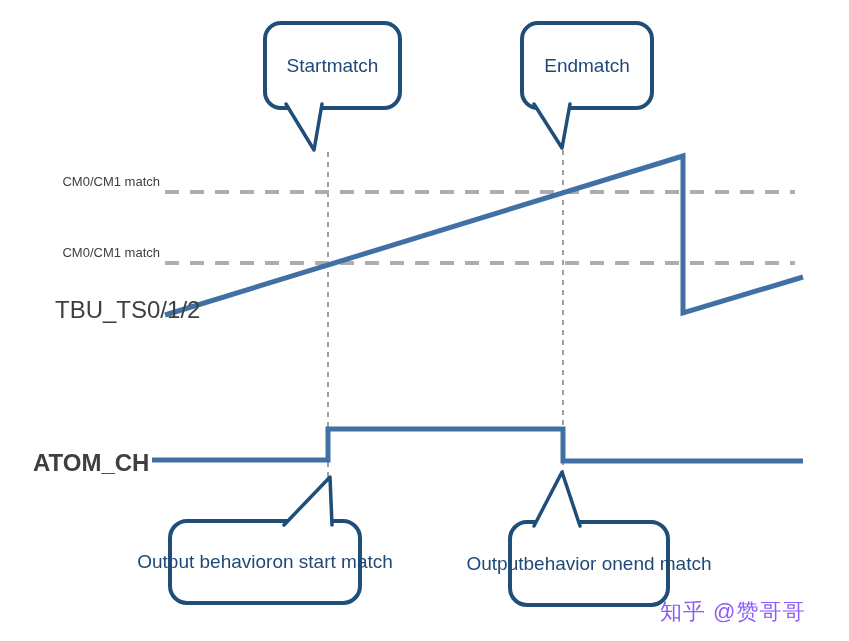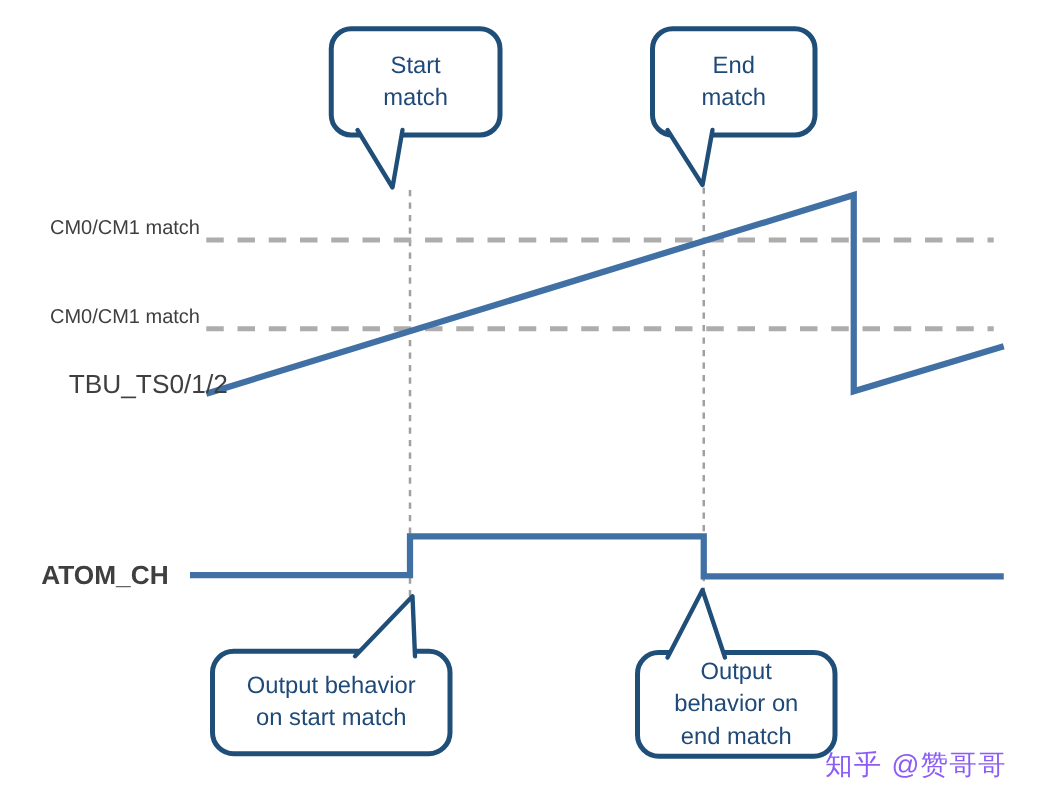--- a/index.html
+++ b/index.html
@@ -22,25 +22,25 @@
   }
   .overlay {
     position: absolute;
     margin: 0;
     padding: 0;
   }
   .sig-label {
     color: #3f3f3f;
     white-space: nowrap;
   }
-  .sig-label.small { font-size: 16px; }
-  .sig-label.big   { font-size: 21px; }
+  .sig-label.small { font-size: 13px; }
+  .sig-label.big   { font-size: 24px; }
   .callout-text {
     display: flex;
-    flex-direction: column;
+    flex-direction: row;
     align-items: center;
     justify-content: center;
     text-align: center;
     color: #1f4977;
     font-size: 19px;
     line-height: 26px;
     white-space: nowrap;
   }
   .watermark {
     color: #8b5cf6;

